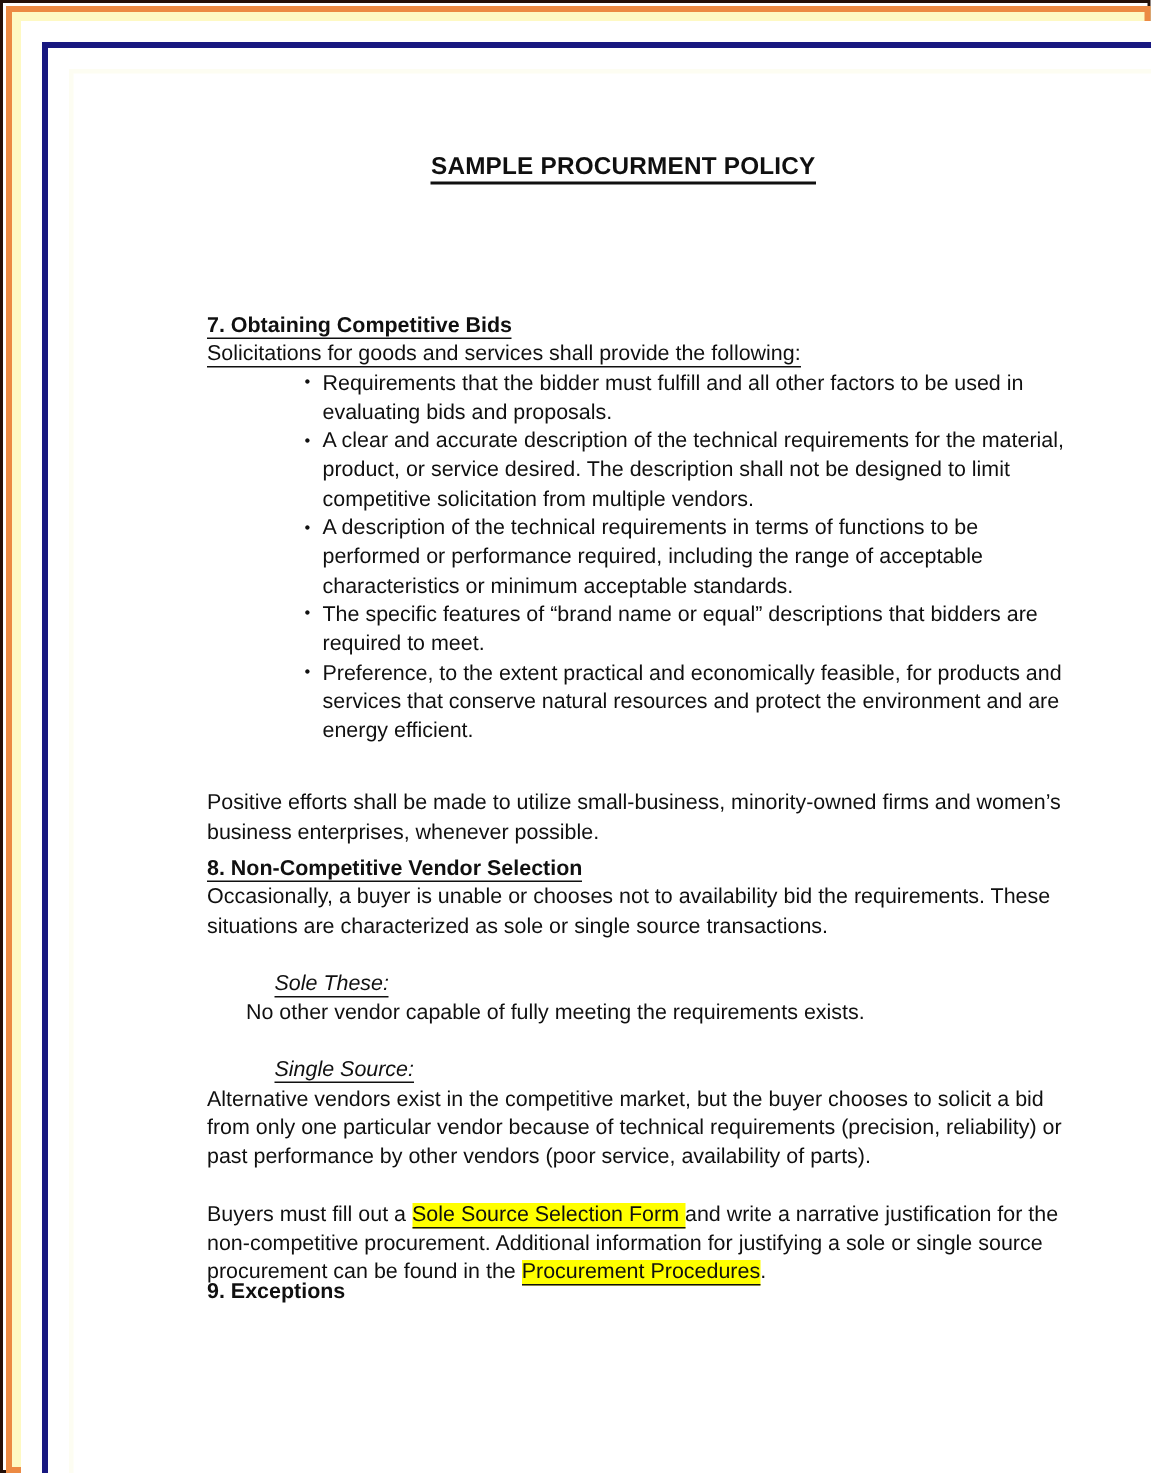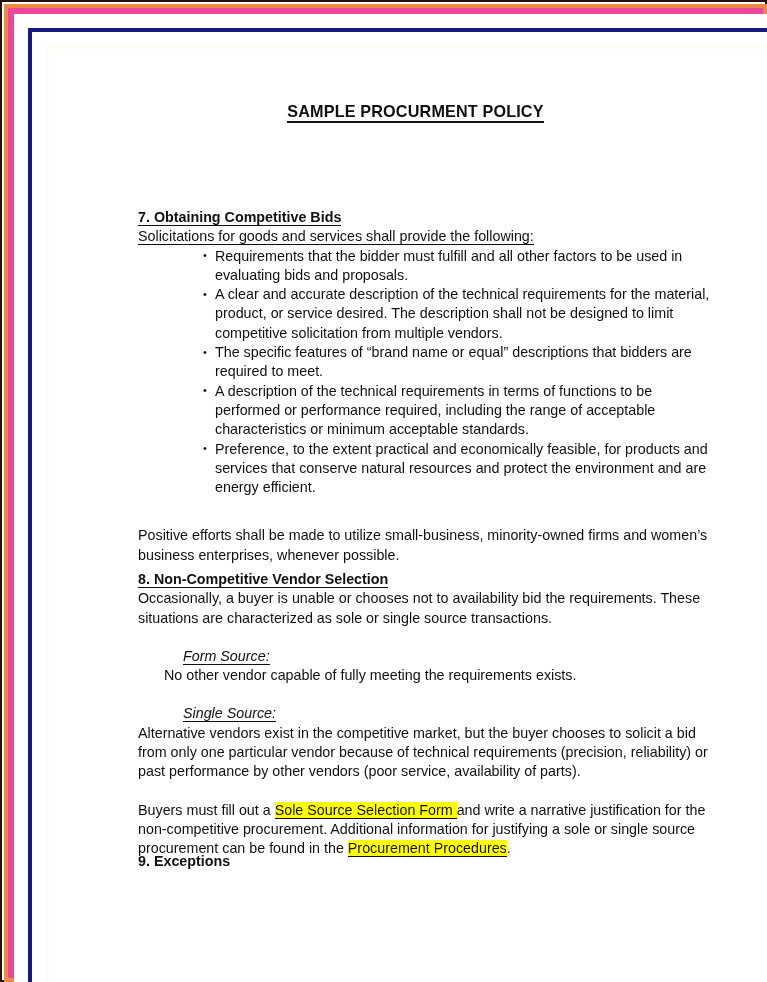--- a/index.html
+++ b/index.html
@@ -24,21 +24,21 @@
     background: #ffffff;
     border: 2px solid #241008;
   }
   #frame-orange {
     position: absolute;
     left: 2px; top: 2px;
     width: 763px;
     height: 978px;
     box-sizing: border-box;
     border: 4px solid #ec8a43;
-    background: #ec4899;
+    background: #fef9c3;
   }
   #frame-gap {
     position: absolute;
     left: 6px; top: 6px;
     width: 755px;
     height: 970px;
     box-sizing: border-box;
     border: 4px solid #ffffff;
     background: #ffffff;
   }
@@ -167,38 +167,38 @@
     <h1 class="doc-title"><span>SAMPLE PROCURMENT POLICY</span></h1>
 
     <div class="block" style="top:159px;">
       <p class="section-head underlined"><span>7. Obtaining Competitive Bids</span></p>
 
       <p class="para underlined"><span class="u">Solicitations for goods and services shall provide the following:</span></p>
 
       <ul class="bullet-list">
         <li><span>Requirements that the bidder must fulfill and all other factors to be used in evaluating bids and proposals.</span></li>
         <li><span>A clear and accurate description of the technical requirements for the material, product, or service desired. The description shall not be designed to limit competitive solicitation from multiple vendors.</span></li>
+        <li><span>A description of the technical requirements in terms of functions to be performed or performance required, including the range of acceptable characteristics or minimum acceptable standards.</span></li>
         <li><span>The specific features of “brand name or equal” descriptions that bidders are required to meet.</span></li>
-        <li><span>A description of the technical requirements in terms of functions to be performed or performance required, including the range of acceptable characteristics or minimum acceptable standards.</span></li>
         <li><span>Preference, to the extent practical and economically feasible, for products and services that conserve natural resources and protect the environment and are energy efficient.</span></li>
       </ul>
 
       <div class="spacer-md"></div>
 
       <p class="para">Positive efforts shall be made to utilize small-business, minority-owned firms and women’s business enterprises, whenever possible.</p>
     </div>
 
     <div class="block" style="top:521px;">
       <p class="section-head underlined"><span>8. Non-Competitive Vendor Selection</span></p>
 
       <p class="para">Occasionally, a buyer is unable or chooses not to availability bid the requirements. These situations are characterized as sole or single source transactions.</p>
 
       <div class="spacer-sm"></div>
 
-      <p class="sub-head"><span>Form Source:</span></p>
+      <p class="sub-head"><span>Sole These:</span></p>
       <p class="sub-body">No other vendor capable of fully meeting the requirements exists.</p>
 
       <div class="spacer-sm"></div>
 
       <p class="sub-head"><span>Single Source:</span></p>
       <p class="para">Alternative vendors exist in the competitive market, but the buyer chooses to solicit a bid from only one particular vendor because of technical requirements (precision, reliability) or past performance by other vendors (poor service, availability of parts).</p>
 
       <div class="spacer-sm"></div>
 
       <p class="para"><span>Buyers must fill out a </span><span class="hl">Sole Source Selection Form </span><span>and write a narrative justification for the non-competitive procurement.  Additional information for justifying a sole or single source procurement can be found in the </span><span class="hl">Procurement Procedures</span><span>.</span></p>

